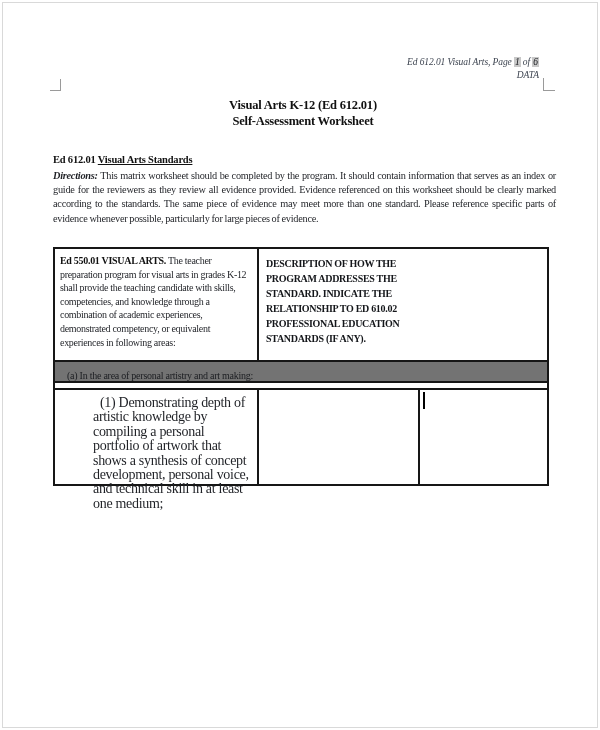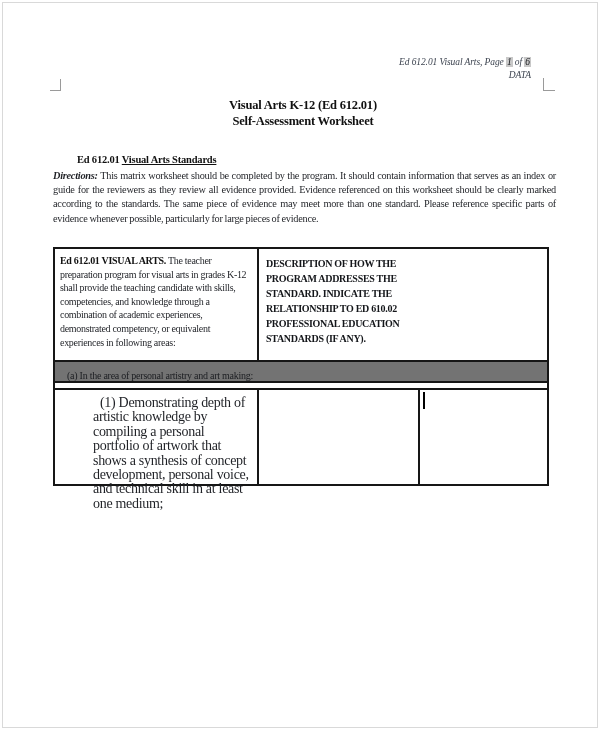--- a/index.html
+++ b/index.html
@@ -12,21 +12,21 @@
   }
   .page {
     position: absolute;
     left: 2px; top: 2px; right: 2px; bottom: 2px;
     background: #ffffff;
     border: 1px solid #d9d9d9;
   }
   
   .doc-header {
     position: absolute;
-    top: 53px; right: 66px;
+    top: 53px; right: 58px;
     text-align: right;
     font-style: italic;
     font-size: 9.5px;
     line-height: 13px;
     color: #3d4450;
     letter-spacing: -0.1px;
     white-space: nowrap;
   }
   .field-shade {
     background: #c8c8c8;
@@ -57,21 +57,20 @@
     letter-spacing: -0.2px;
   }
   
   .standards-heading {
     position: absolute;
     left: 50px; top: 151px;
     font-size: 10.5px;
     font-weight: bold;
     color: #111;
     letter-spacing: -0.2px;
-    margin-left: 24px;
   }
   .standards-heading .u { text-decoration: underline; }
   
   .directions {
     position: absolute;
     left: 50px; top: 166px; width: 503px;
     font-size: 10.3px;
     line-height: 14.2px;
     text-align: justify;
     letter-spacing: -0.25px;
@@ -153,21 +152,21 @@
     <div>Self-Assessment Worksheet</div>
   </div>
 
   <div class="standards-heading"><span>Ed 612.01 </span><span class="u">Visual Arts Standards</span></div>
 
   <p class="directions"><span class="b">Directions:</span><span> This matrix worksheet should be completed by the program.  It should contain information that serves as an index or guide for the reviewers as they review all evidence provided.  Evidence referenced on this worksheet should be clearly marked according to the standards.  The same piece of evidence may meet more than one standard.  Please reference specific parts of evidence whenever possible, particularly for large pieces of evidence.</span></p>
 
   <div class="ws-table">
 
     <div class="trow row-head">
-      <div class="tcell c1 cell-standard"><span class="b">Ed 612.01  VISUAL ARTS.</span><span>  The teacher preparation program for visual arts in grades K-12 shall provide the teaching candidate with skills, competencies, and knowledge through a combination of academic experiences, demonstrated competency, or equivalent experiences in following areas:</span></div>
+      <div class="tcell c1 cell-standard"><span class="b">Ed 550.01  VISUAL ARTS.</span><span>  The teacher preparation program for visual arts in grades K-12 shall provide the teaching candidate with skills, competencies, and knowledge through a combination of academic experiences, demonstrated competency, or equivalent experiences in following areas:</span></div>
       <div class="tcell c2 cell-desc">DESCRIPTION OF HOW THE PROGRAM ADDRESSES THE STANDARD. INDICATE THE RELATIONSHIP TO ED 610.02 PROFESSIONAL EDUCATION STANDARDS (IF ANY).</div>
     </div>
 
     <div class="trow row-section">
       <div class="section-label">(a)  In the area of personal artistry and art making:</div>
     </div>
 
     <div class="trow row-spacer"></div>
 
     <div class="trow row-item">

